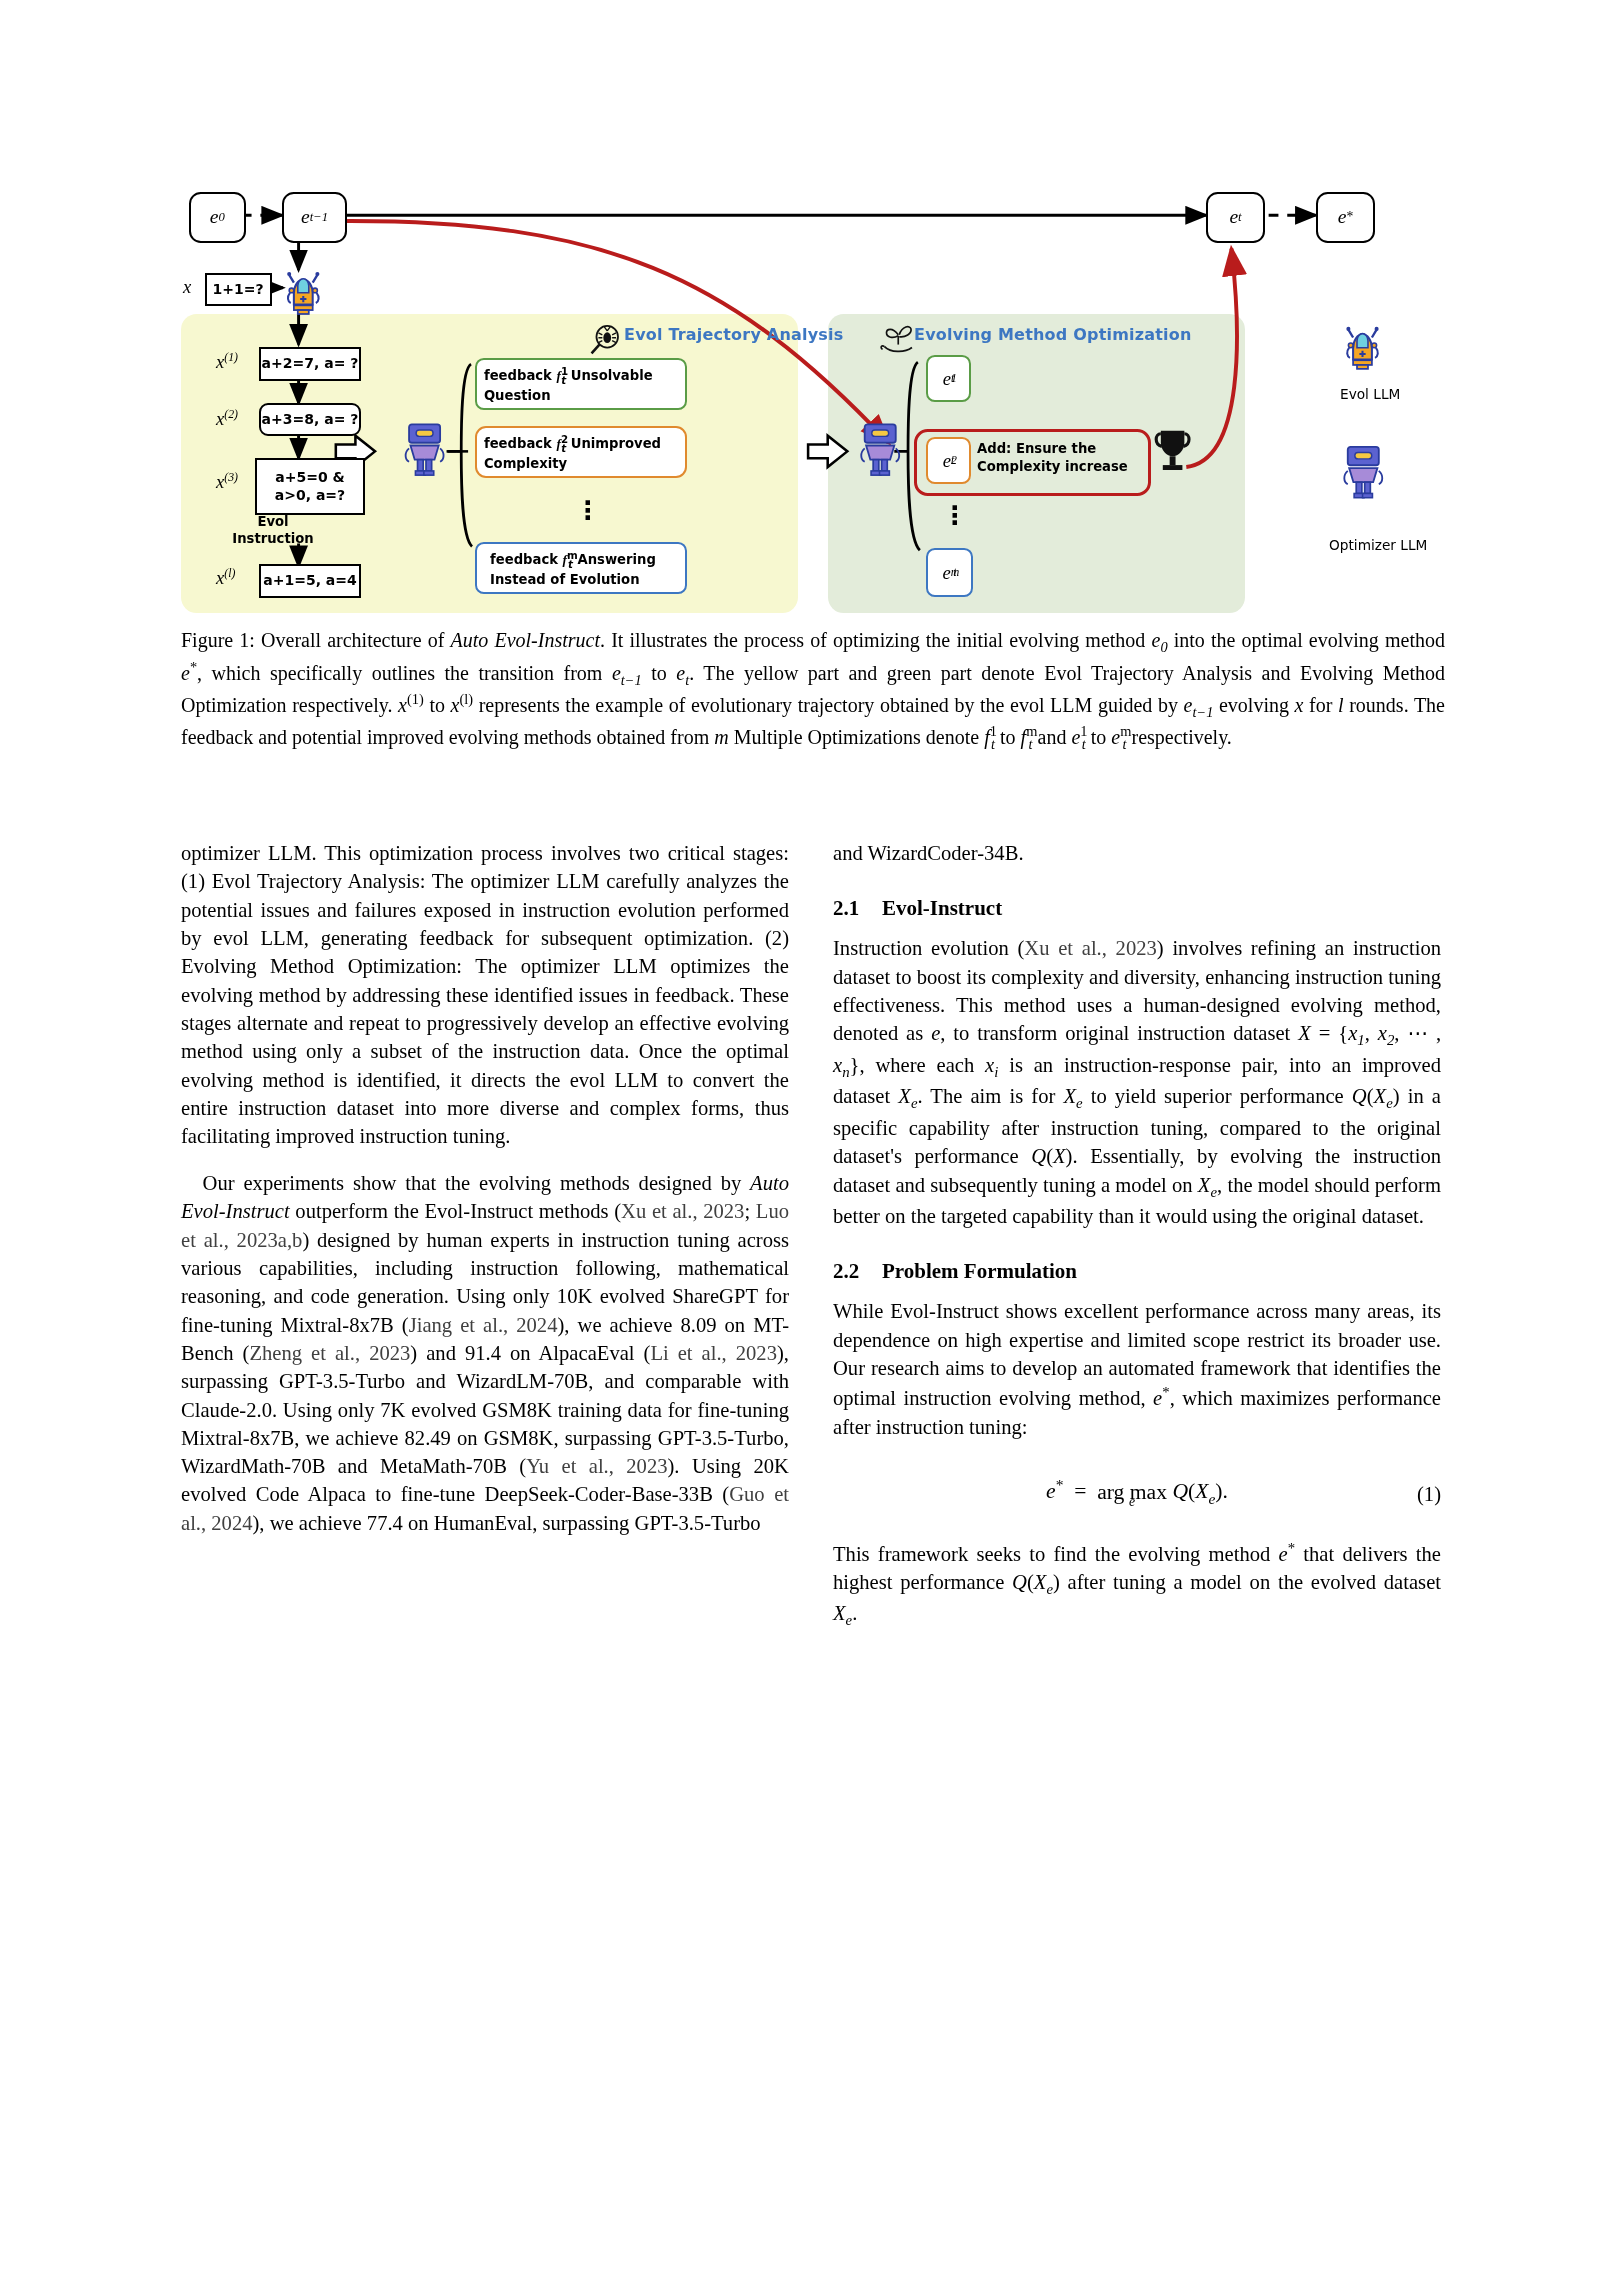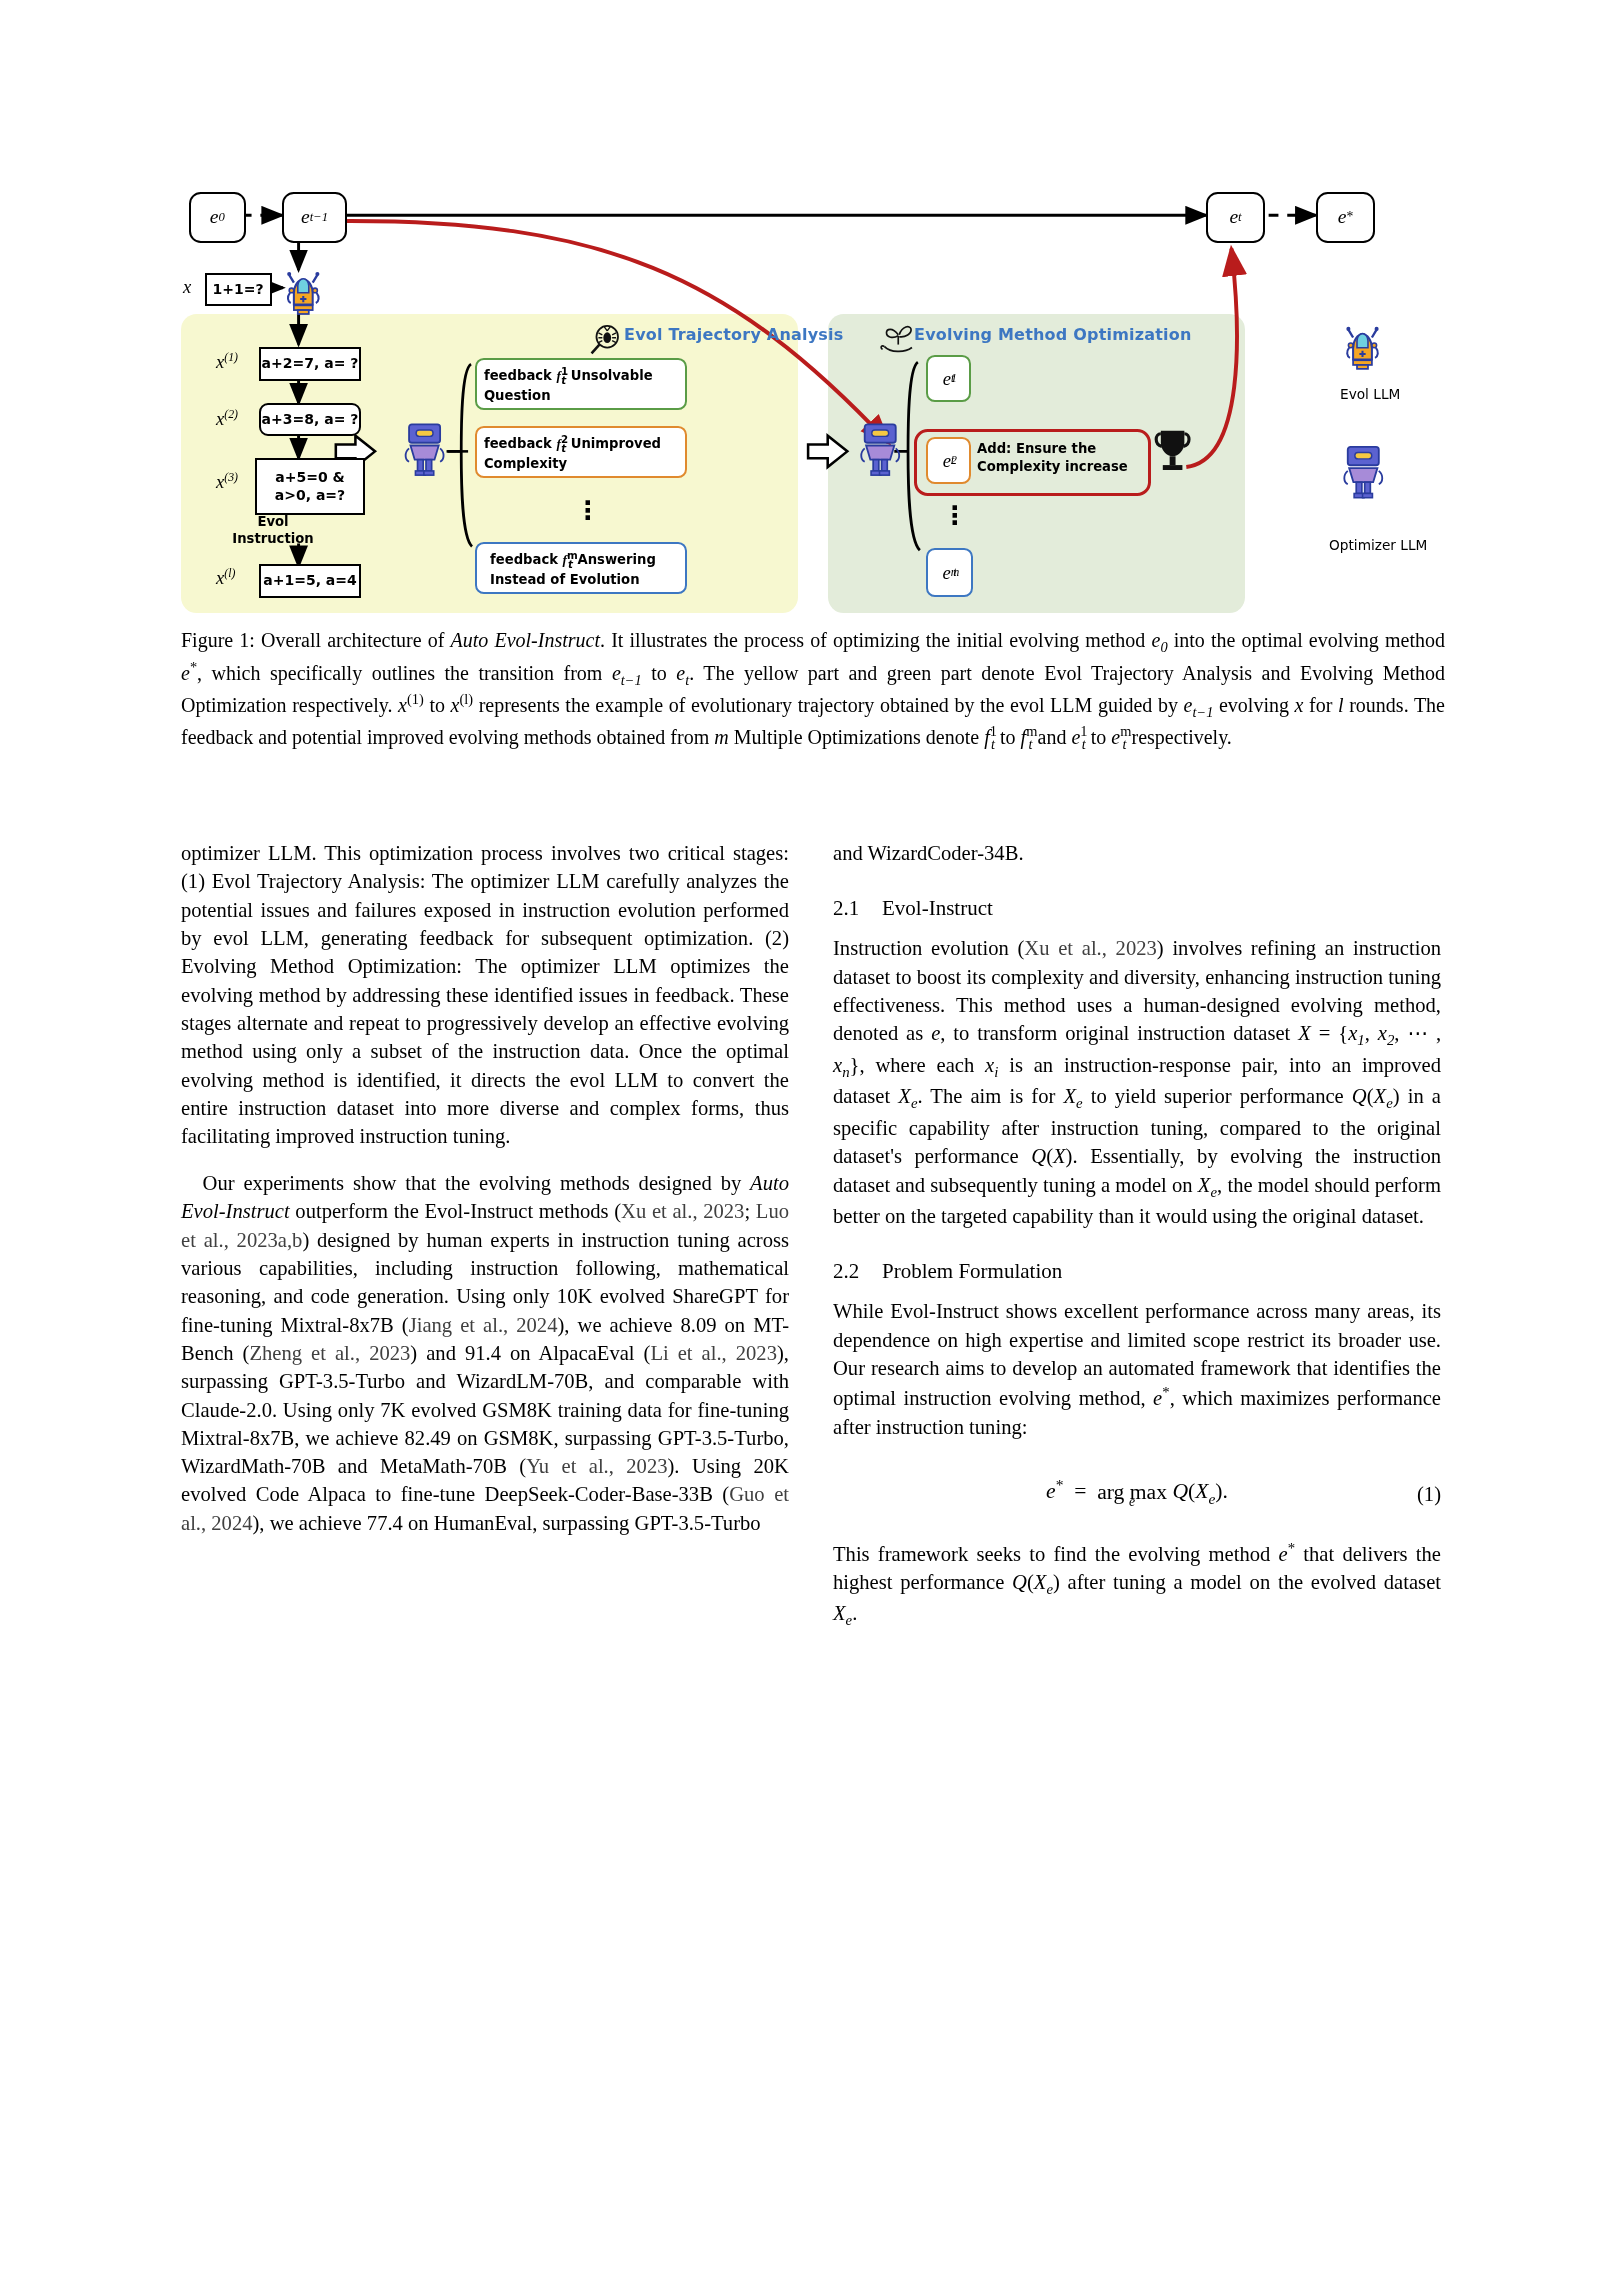--- a/index.html
+++ b/index.html
@@ -101,21 +101,21 @@
     text-align:justify;
   }
   .col.left{ left:181px; top:839px; }
   .col.right{ left:833px; top:839px; }
 
   .col p{ margin:0 0 0 0; text-indent:0; }
   .col p.ind{ text-indent:21.6px; margin-top:18.6px; }
   .cite{ color:#404040; }
   .h1{ font-size:22.5px; font-weight:bold; margin:29px 0 13.7px 0; }
   .h1 .num{ display:inline-block; width:39px; }
-  .h2{ font-size:21px; font-weight:normal; margin:26.5px 0 11.8px 0; }
+  .h2{ font-size:21px; font-weight:bold; margin:26.5px 0 11.8px 0; }
   .h2 .num{ display:inline-block; width:49px; }
   .mt{ margin-top:16.7px; }
   .eq{ position:relative; text-align:center; margin:33px 0 29px 0; font-size:21.6px; }
   .eq .tag{ position:absolute; right:0; top:5.9px; font-size:20.6px; }
   i.m{ font-style:italic; font-family:"Liberation Serif", serif; }
   sub.m{ font-style:italic; font-size:0.72em; }
   sup.m{ font-size:0.72em; }
   .argmax{ display:inline-block; position:relative; text-align:center; vertical-align:middle;}
   .argmax .under{ position:absolute; left:0; right:0; top:1.02em; font-size:0.64em; font-style:italic;}
 </style>
@@ -300,21 +300,21 @@
 
     <div class="evol-instr" style="left:43px; top:337px; width:98px; white-space:pre-line;">Evol
 Instruction</div>
 
     <div class="xlabel" style="left:35px; top:390px;">x<sup>(l)</sup></div>
     <div class="sq-box" style="left:78px; top:388px; width:98px; height:30px;">a+1=5, a=4</div>
 
     <div class="fb-box" style="left:294px; top:182px; width:212px; height:52px;">
       feedback <i style="font-family:'Liberation Serif',serif;">f</i><span style="font-size:10.3px;vertical-align:super;">1</span><span style="font-size:10.3px;vertical-align:sub;margin-left:-6.9px;font-style:italic;">t</span> Unsolvable Question
     </div>
-    <div class="fb-box orange" style="left:294px; top:250px; width:212px; height:52px;">
+    <div class="fb-box orange" style="left:294px; top:250px; width:212px; height:52px;border-radius:11px;">
       feedback <i style="font-family:'Liberation Serif',serif;">f</i><span style="font-size:10.3px;vertical-align:super;">2</span><span style="font-size:10.3px;vertical-align:sub;margin-left:-6.9px;font-style:italic;">t</span> Unimproved Complexity
     </div>
     <div class="vdots" style="left:394px; top:328px;">⋮</div>
     <div class="fb-box blue" style="left:294px; top:366px; width:212px; height:52px;">
       feedback <i style="font-family:'Liberation Serif',serif;">f</i><span style="font-size:10.3px;vertical-align:super;">m</span><span style="font-size:10.3px;vertical-align:sub;margin-left:-9.8px;font-style:italic;">t</span> Answering Instead of Evolution
     </div>
 
     <div class="e-chip" style="left:745px; top:179px; width:41px; height:43px;">
       <i>e</i>
         <span class="sup">1</span>

